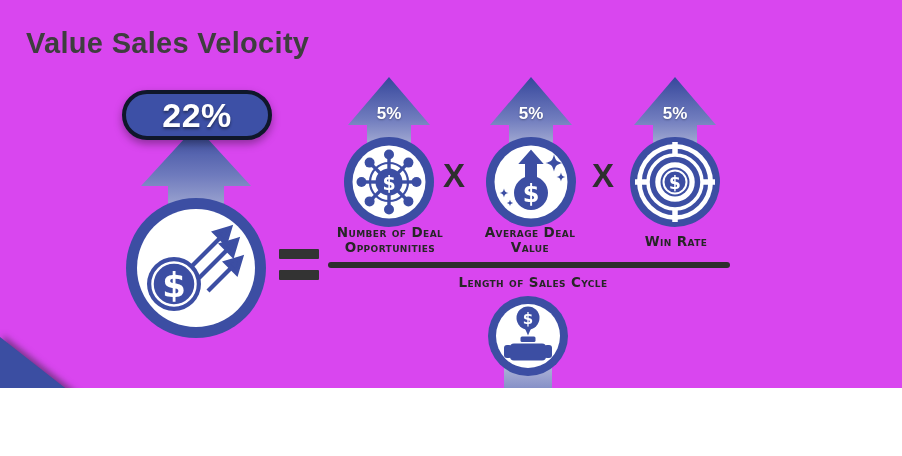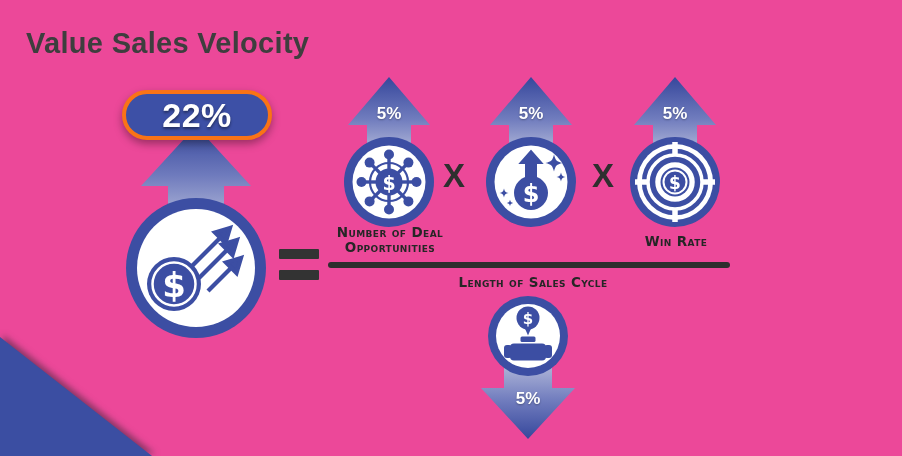--- a/index.html
+++ b/index.html
@@ -1,27 +1,27 @@
 <!DOCTYPE html>
 <html><head>
 <meta charset="utf-8">
 <style>
   html,body{margin:0;padding:0;}
   .stage{
-    position:relative;width:902px;height:456px;background:#ec4899;
+    position:relative;width:902px;height:388px;background:#d946ef;
     overflow:hidden;font-family:"Liberation Sans",sans-serif;
   }
   .title{
     position:absolute;left:26px;top:27px;font-size:29px;font-weight:600;
     color:#3e3e3e;letter-spacing:0.3px;
   }
   
   .badge{
     position:absolute;left:122px;top:90px;width:142px;height:42px;
-    background:#3d50a6;border:4px solid #f97316;border-radius:28px;
+    background:#3d50a6;border:4px solid #0f172a;border-radius:28px;
     box-shadow:0 4px 8px rgba(0,0,0,.35);
     display:flex;align-items:center;justify-content:center;z-index:3;
   }
   .badge span{
     color:#fff;font-size:34px;font-weight:bold;
     text-shadow:0 2px 3px rgba(0,0,0,.45);letter-spacing:0.5px;
   }
   .big-arrow{position:absolute;left:141px;top:126px;z-index:1;}
   .big-circle{position:absolute;left:124px;top:196px;z-index:2;}
   .hand-label{
@@ -165,20 +165,22 @@
     <polygon points="46,12 31,29 39,29 39,45 53,45 53,29 61,29" fill="#3c4ea3" stroke="#ffffff" stroke-width="2"></polygon>
     <g fill="#3c4ea3">
       <path transform="translate(69,27) scale(8.5)" d="M0,-1 C0.18,-0.3 0.3,-0.18 1,0 C0.3,0.18 0.18,0.3 0,1 C-0.18,0.3 -0.3,0.18 -1,0 C-0.3,-0.18 -0.18,-0.3 0,-1 Z"></path>
       <path transform="translate(76,41) scale(4.5)" d="M0,-1 C0.18,-0.3 0.3,-0.18 1,0 C0.3,0.18 0.18,0.3 0,1 C-0.18,0.3 -0.3,0.18 -1,0 C-0.3,-0.18 -0.18,-0.3 0,-1 Z"></path>
       <path transform="translate(19,57) scale(4.5)" d="M0,-1 C0.18,-0.3 0.3,-0.18 1,0 C0.3,0.18 0.18,0.3 0,1 C-0.18,0.3 -0.3,0.18 -1,0 C-0.3,-0.18 -0.18,-0.3 0,-1 Z"></path>
       <path transform="translate(25,67) scale(3.2)" d="M0,-1 C0.18,-0.3 0.3,-0.18 1,0 C0.3,0.18 0.18,0.3 0,1 C-0.18,0.3 -0.3,0.18 -1,0 C-0.3,-0.18 -0.18,-0.3 0,-1 Z"></path>
     </g>
     <circle cx="46" cy="57" r="17" fill="#3c4ea3"></circle>
     <text x="46" y="58" text-anchor="middle" dominant-baseline="central" font-size="24" fill="#ffffff">$</text>
   </svg>
+  <div class="hand-label" style="left:445px;top:225px;width:170px">Average Deal
+Value</div>
 
   <div class="x-op" style="left:578px">X</div>
 
   <svg class="factor-arrow" style="left:632px" width="86" height="72" viewBox="0 0 86 72">
     <defs>
       <linearGradient id="gradUp3" x1="0" y1="0" x2="0" y2="1">
         <stop offset="0%" stop-color="#36479c"></stop>
           <stop offset="60%" stop-color="#717dbe"></stop>
           <stop offset="100%" stop-color="#aab1d6"></stop>
       </linearGradient>

